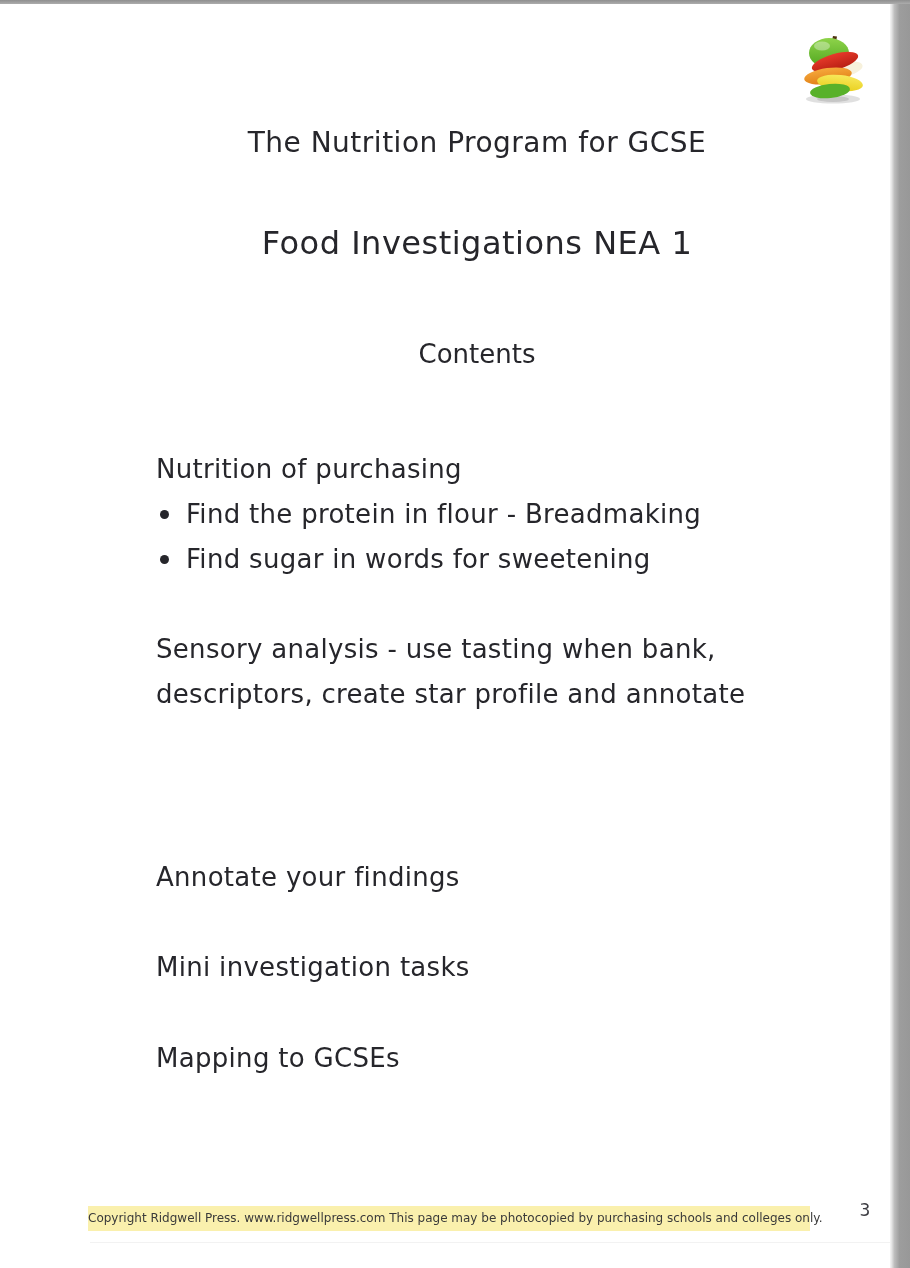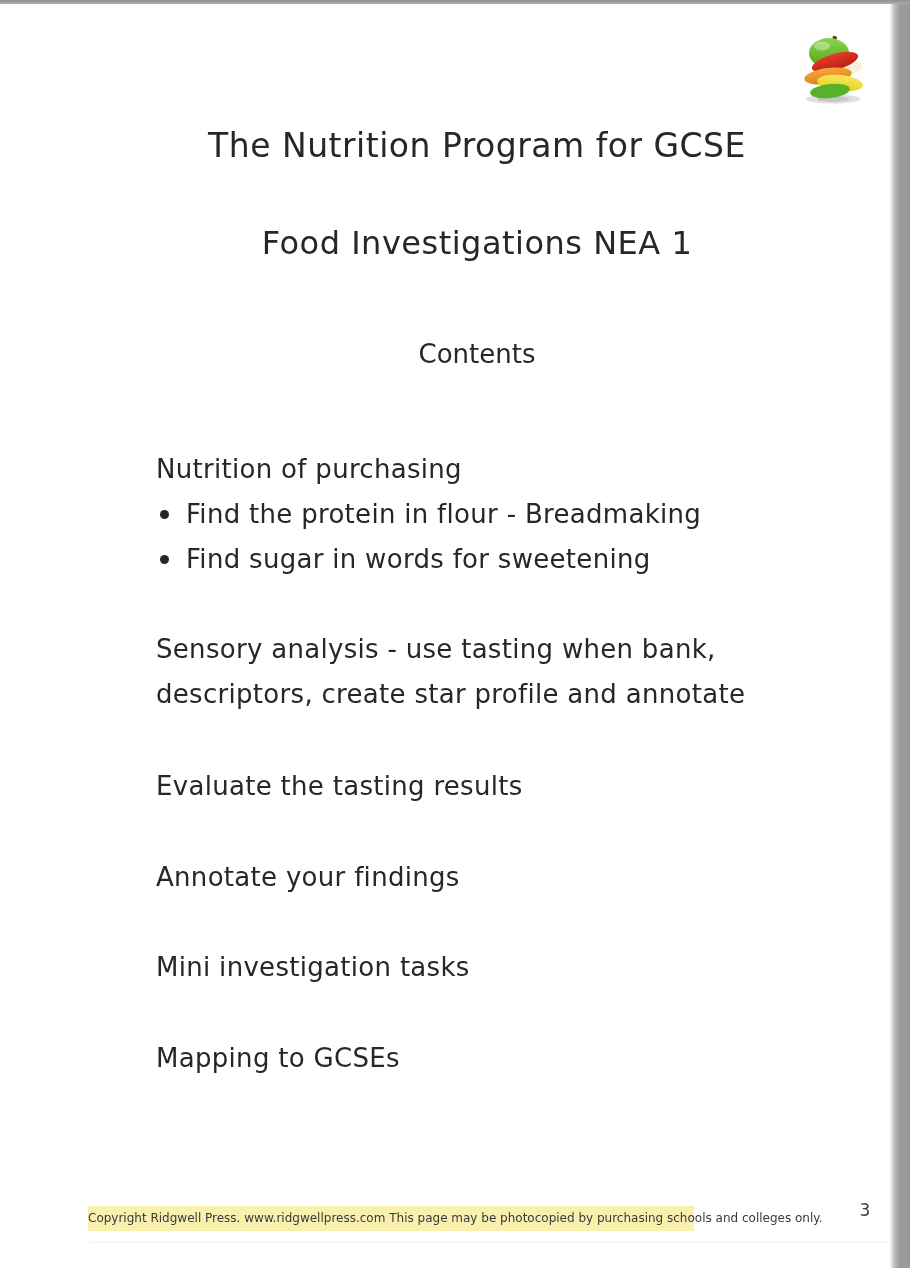--- a/index.html
+++ b/index.html
@@ -38,21 +38,21 @@
   }
   .center-col {
     position: absolute;
     left: 62px;
     width: 830px;
     text-align: center;
     white-space: nowrap;
   }
   .doc-title {
     top: 126px;
-    font-size: 33px;
+    font-size: 28px;
     letter-spacing: 0.5px;
   }
   .doc-subtitle {
     top: 224px;
     font-size: 32px;
     letter-spacing: 0.5px;
   }
   .contents-heading {
     top: 310px;
     font-size: 26px;
@@ -83,21 +83,21 @@
   }
   .page-bottom-line {
     position: absolute;
     left: 90px; top: 1242px;
     width: 802px; height: 1px;
     background: #f2f2f2;
   }
   .footer-bar {
     position: absolute;
     left: 88px; top: 1206px;
-    width: 606px; height: 25px;
+    width: 722px; height: 25px;
     background: #FAF0AD;
     text-align: right;
     line-height: 25px;
     font-size: 12px;
     color: #3a3a3a;
     white-space: nowrap;
   }
   .page-number {
     position: absolute;
     left: 848px; top: 1200px;
@@ -173,23 +173,20 @@
 
   <div class="ci bullet" style="top:537px">
     <span class="dot"></span>
     <span>Find sugar in words for sweetening</span>
   </div>
 
   <div class="ci wrap" style="top:627px">
     <span>Sensory analysis - use tasting when bank, descriptors, create star profile and annotate</span>
   </div>
 
-  <div class="ci" style="top:764px">
-    <span>Evaluate the tasting results</span>
-  </div>
 
   <div class="ci" style="top:855px">
     <span>Annotate your findings</span>
   </div>
 
   <div class="ci" style="top:945px">
     <span>Mini investigation tasks</span>
   </div>
 
   <div class="ci" style="top:1036px">

